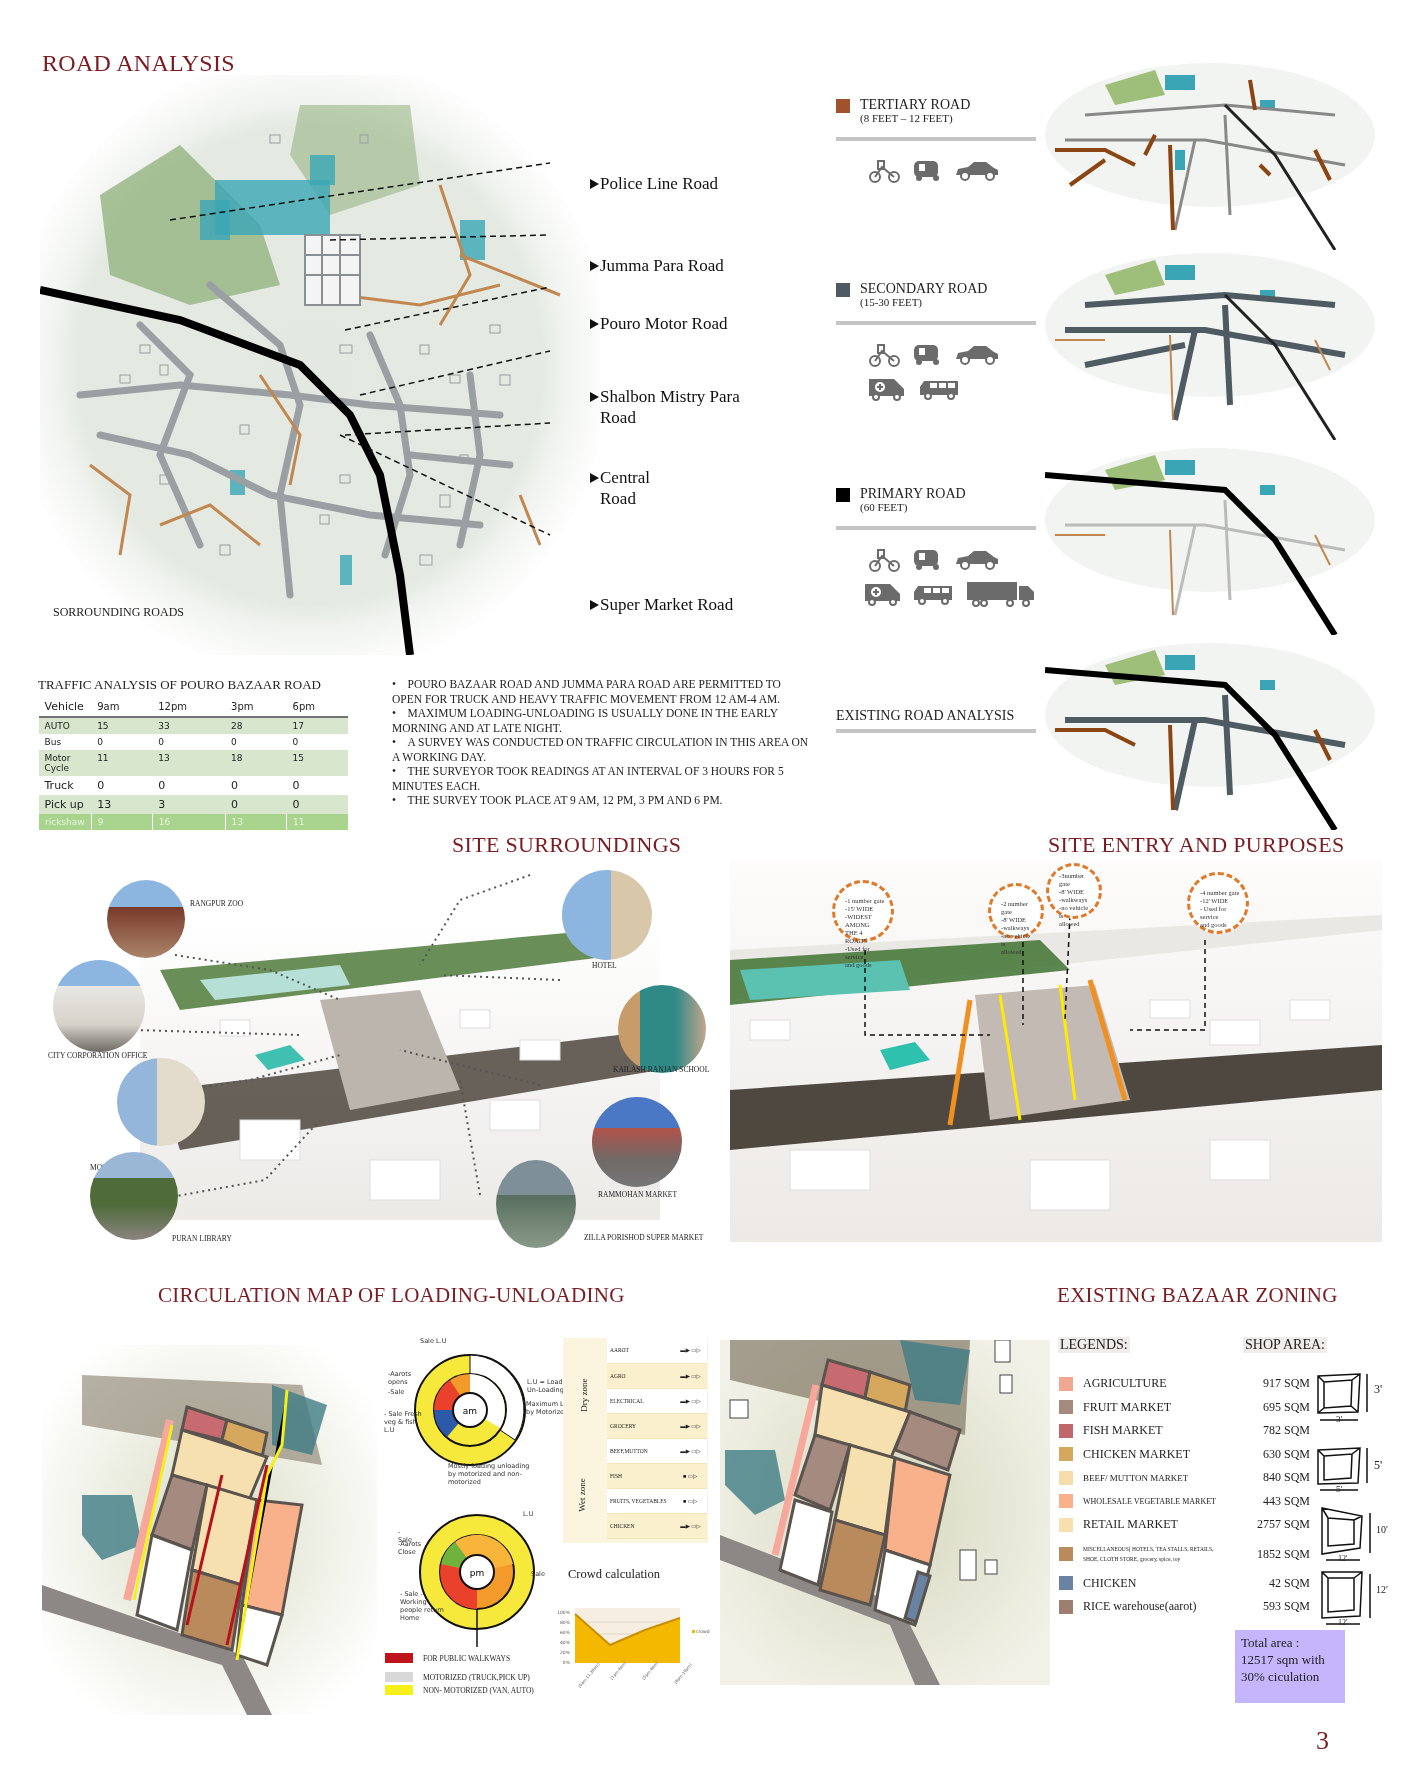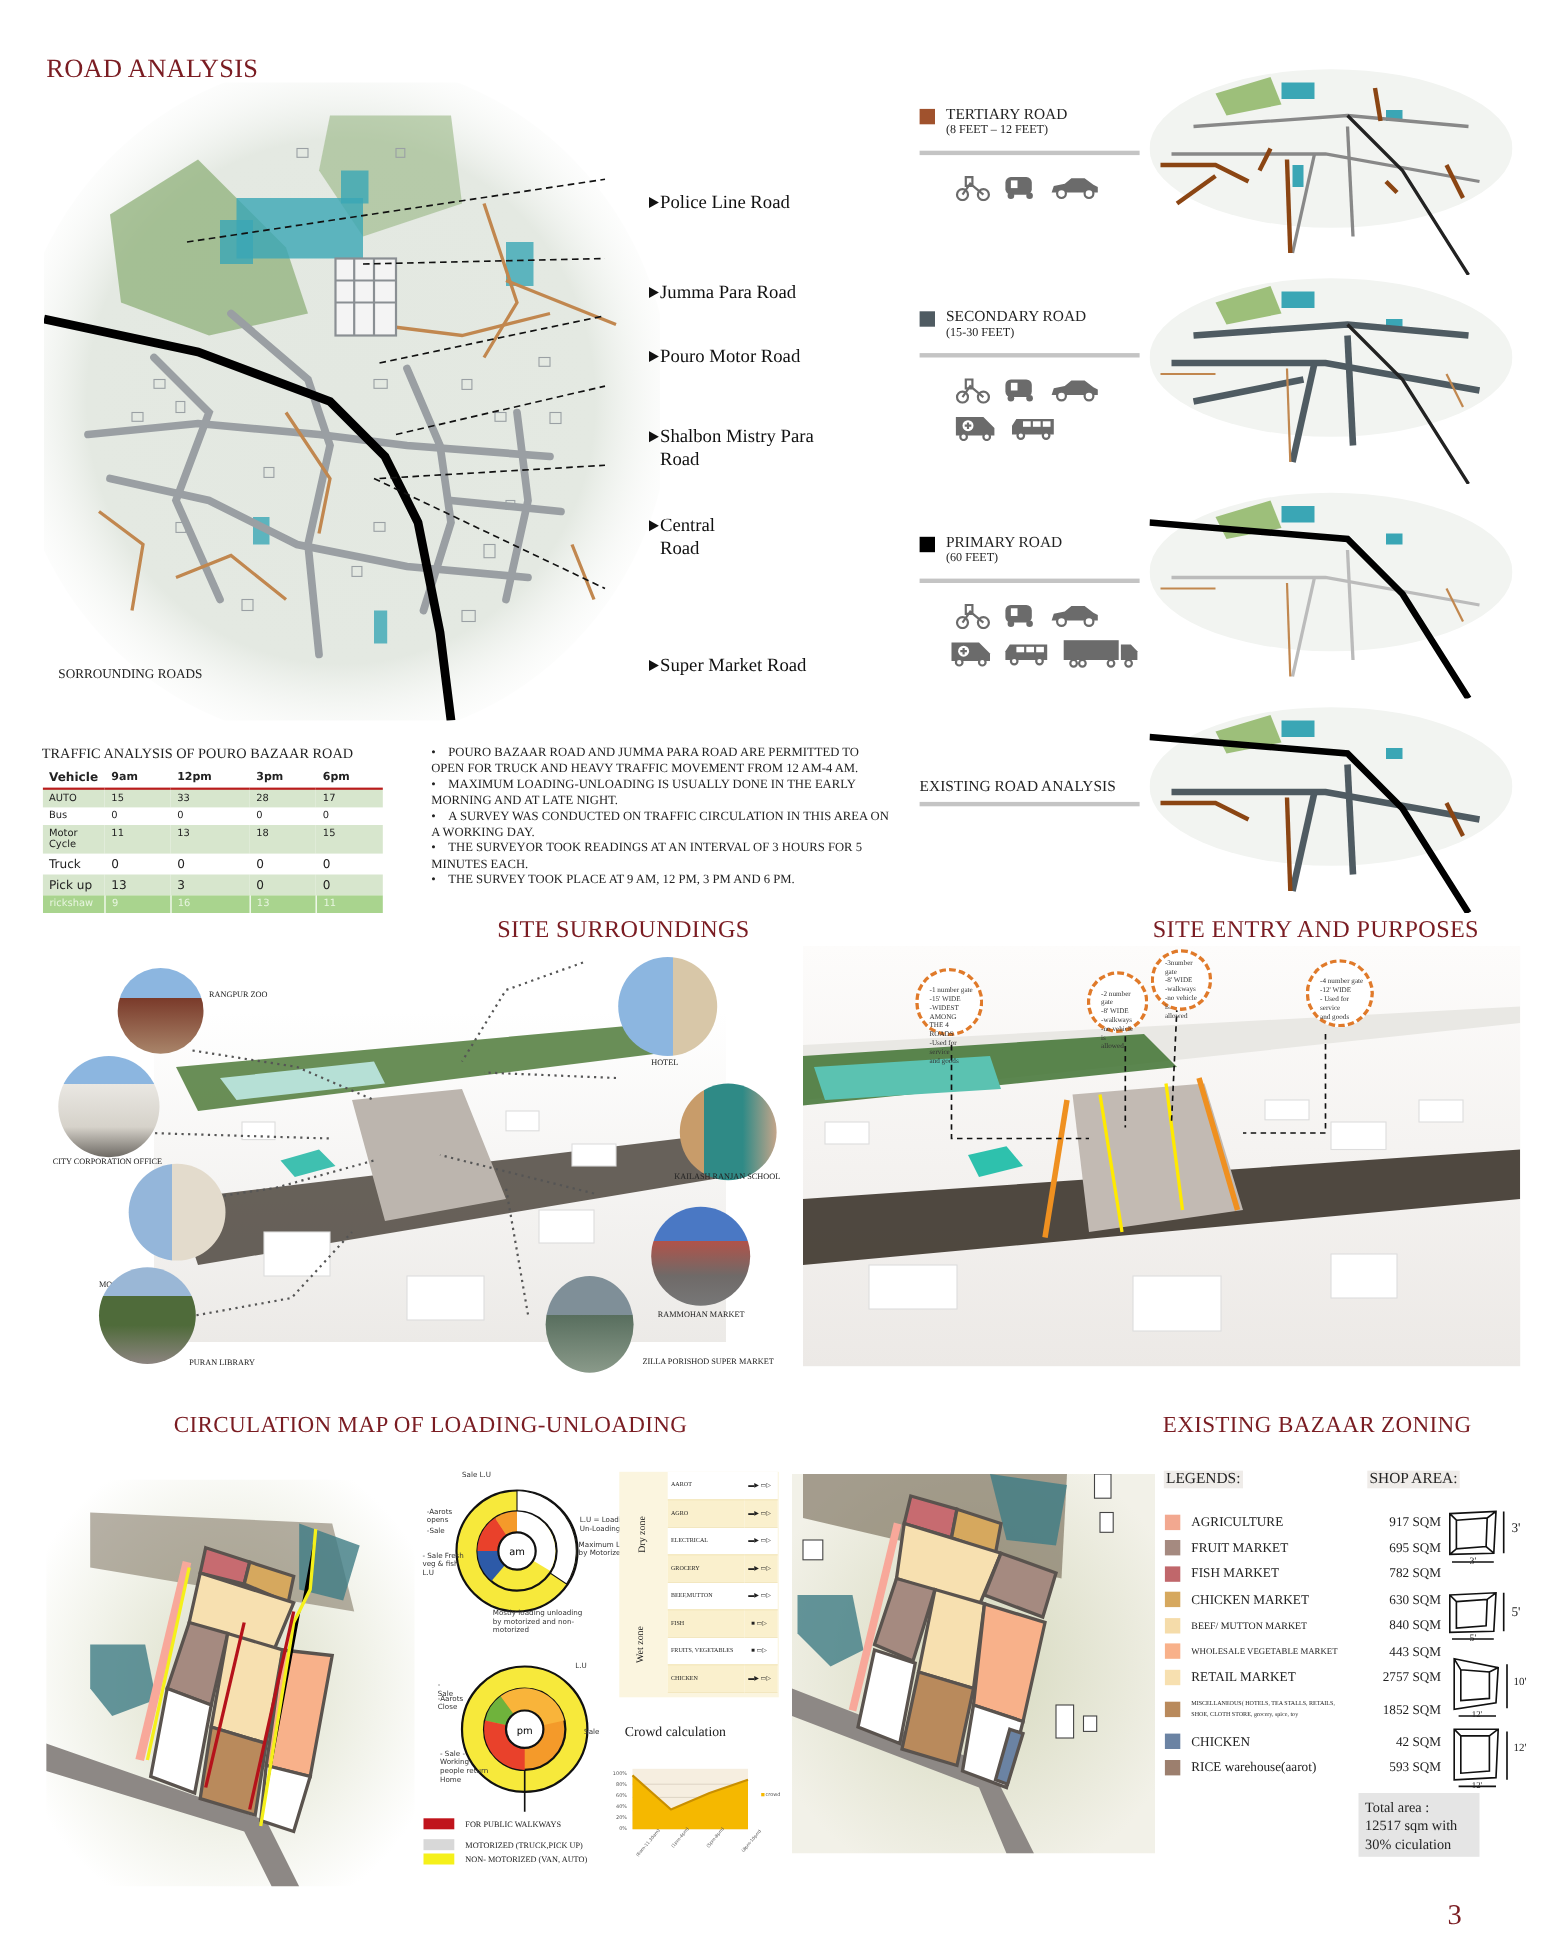--- a/index.html
+++ b/index.html
@@ -4,21 +4,21 @@
 <style>
 *{box-sizing:border-box;margin:0;padding:0}
 body{width:1416px;height:1770px;background:#fff;font-family:"DejaVu Serif",serif;color:#222;position:relative;overflow:hidden}
 .abs{position:absolute}
 .title{color:#7a1c22;font-family:"Liberation Serif",serif;font-size:25px;letter-spacing:.3px;white-space:nowrap}
 .lbl{font-family:"Liberation Serif",serif;color:#222;white-space:nowrap}
 .road-label{font-family:"Liberation Serif",serif;font-size:17px;color:#111;line-height:21px}
 .arrow{width:0;height:0;border-top:5px solid transparent;border-bottom:5px solid transparent;border-left:9px solid #111}
 .tbl{border-collapse:collapse;font-family:"DejaVu Sans",sans-serif;font-size:9px;width:310px}
 .tbl td,.tbl th{padding:3px 6px;text-align:left;font-weight:normal}
-.tbl th{font-weight:bold;font-size:10px;border-bottom:2px solid #b91c1c}
+.tbl th{font-weight:normal;font-size:10px;border-bottom:2px solid #737373}
 .tbl tr.g td{background:#d7e6cd}
 .tbl tr.big td{font-size:11px}
 .tbl tr.last td{background:#a9d48e;color:#e8f5e0;border-left:1px solid #fff}
 .bullets{font-family:"Liberation Serif",serif;font-size:11.5px;line-height:14.5px;color:#222}
 .bullets li{list-style:none}
 .key-sw{width:14px;height:14px;display:inline-block}
 .rd-title{font-family:"Liberation Serif",serif;font-size:14px;line-height:15px}
 .rd-sub{font-family:"Liberation Serif",serif;font-size:11px}
 .hr{height:4px;background:#c4c4c4}
 .veh{fill:#6b6b6b}
@@ -818,19 +818,19 @@
   <span class="abs lbl" style="left:62px;top:14px;font-size:12px">3'</span>
   <span class="abs lbl" style="left:24px;top:46px;font-size:9px">3'</span>
   <span class="abs lbl" style="left:62px;top:90px;font-size:12px">5'</span>
   <span class="abs lbl" style="left:24px;top:116px;font-size:9px">5'</span>
   <span class="abs lbl" style="left:64px;top:156px;font-size:10px">10'</span>
   <span class="abs lbl" style="left:26px;top:186px;font-size:8px">12'</span>
   <span class="abs lbl" style="left:64px;top:216px;font-size:10px">12'</span>
   <span class="abs lbl" style="left:26px;top:250px;font-size:8px">12'</span>
 </div>
 
-<div class="abs" style="left:1235px;top:1630px;width:110px;height:58px;background:#e5e5e5;padding:4px 6px;font-family:'Liberation Serif',serif;font-size:13px;line-height:17px">
+<div class="abs" style="left:1235px;top:1630px;width:110px;height:73px;background:#c4b5fd;padding:4px 6px;font-family:'Liberation Serif',serif;font-size:13px;line-height:17px">
   <div>Total area :</div>
   <div>12517 sqm with</div>
   <div>30% ciculation</div>
 </div>
 
 <div class="abs" style="left:1316px;top:1726px;font-family:'Liberation Serif',serif;font-size:26px;color:#7a1c22">3</div>
 
 </body></html>

